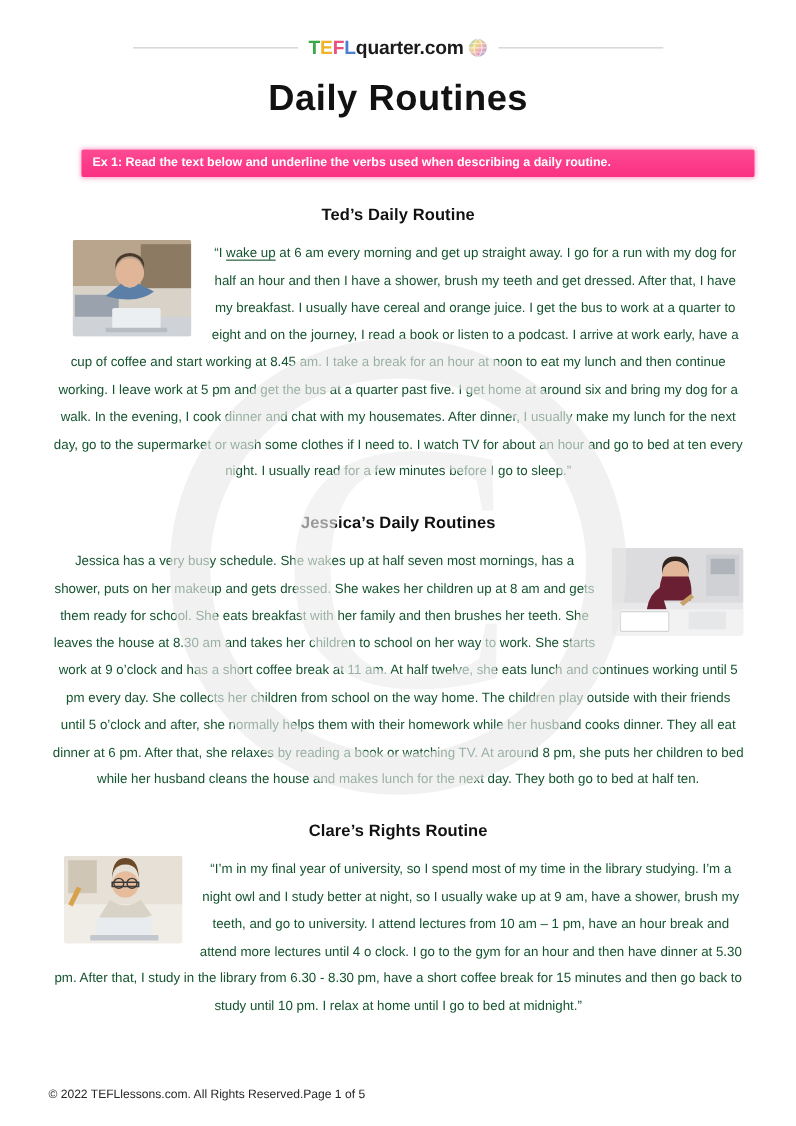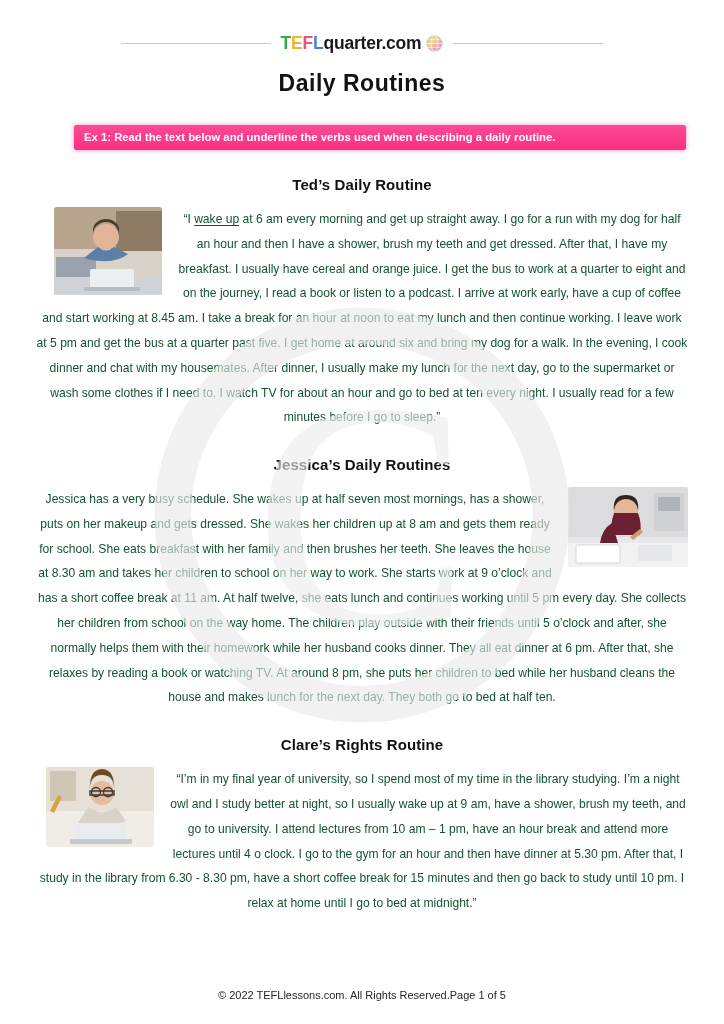--- a/index.html
+++ b/index.html
@@ -67,21 +67,21 @@
   .logo-text .f { color: #e8527f; }
   .logo-text .l { color: #4a7fd4; }
   .logo-text .rest { color: #1a1a1a; }
   .globe { width: 17px; height: 17px; display: block; }
 
   
   .page-title {
     position: relative;
     z-index: 2;
     text-align: center;
-    font-size: 23px;
+    font-size: 33px;
     font-weight: bold;
     letter-spacing: 0.5px;
     margin: 16px 0 0 0;
     color: #121212;
   }
 
   
   .instruction-wrap {
     position: relative;
     z-index: 2;
@@ -97,21 +97,21 @@
     border-radius: 2px;
     box-shadow: 0 0 5px rgba(252,61,138,0.55);
     line-height: 1.25;
     margin-left: 36px;
   }
 
   
   .content {
     position: relative;
     z-index: 2;
-    padding: 0 36px;
+    padding: 0 48px;
   }
   .section { position: relative; }
   .section-title {
     text-align: center;
     font-size: 15px;
     font-weight: bold;
     color: #111111;
     margin: 26px 0 14px 0;
     letter-spacing: 0.1px;
   }
@@ -156,21 +156,21 @@
   .clearfix::after { content: ""; display: block; clear: both; }
 
   
   .footer {
     position: absolute;
     left: 44px;
     right: 44px;
     bottom: 23px;
     z-index: 2;
     display: flex;
-    justify-content: center;
+    justify-content: flex-start;
     align-items: baseline;
     font-size: 11px;
     color: #262626;
   }
 </style>
 </head>
 <body>
 
 <div class="page">
 

